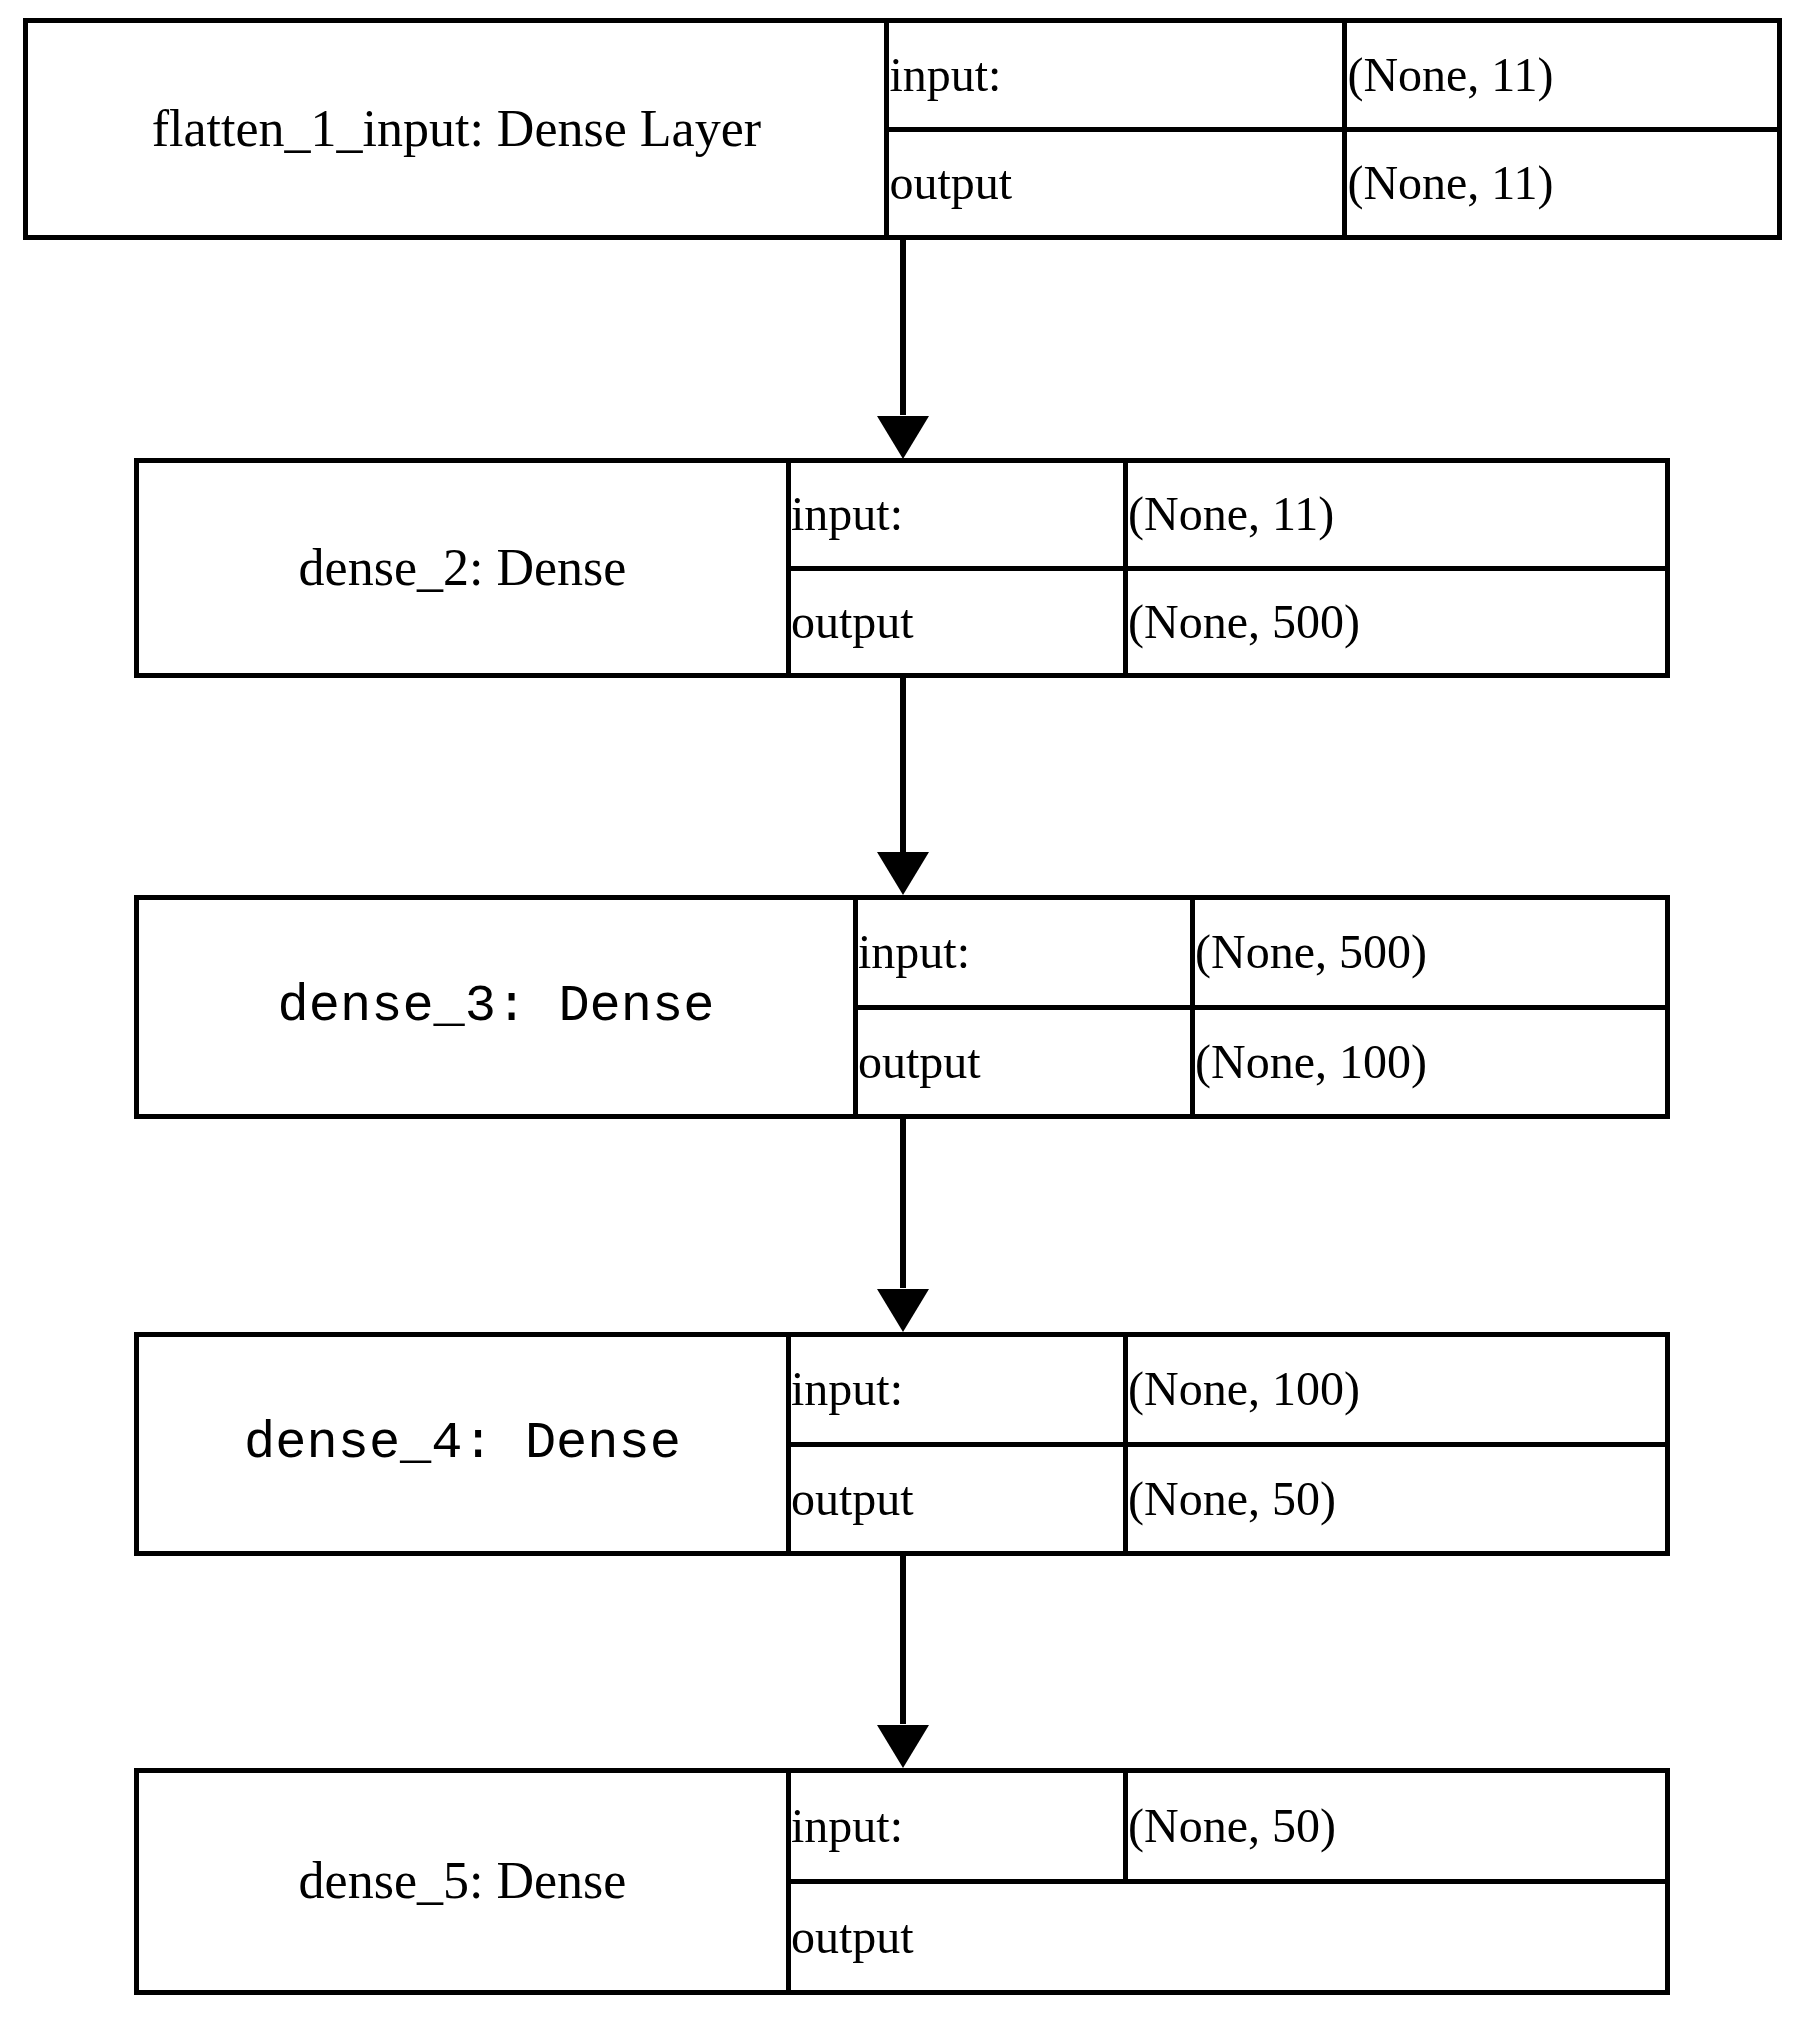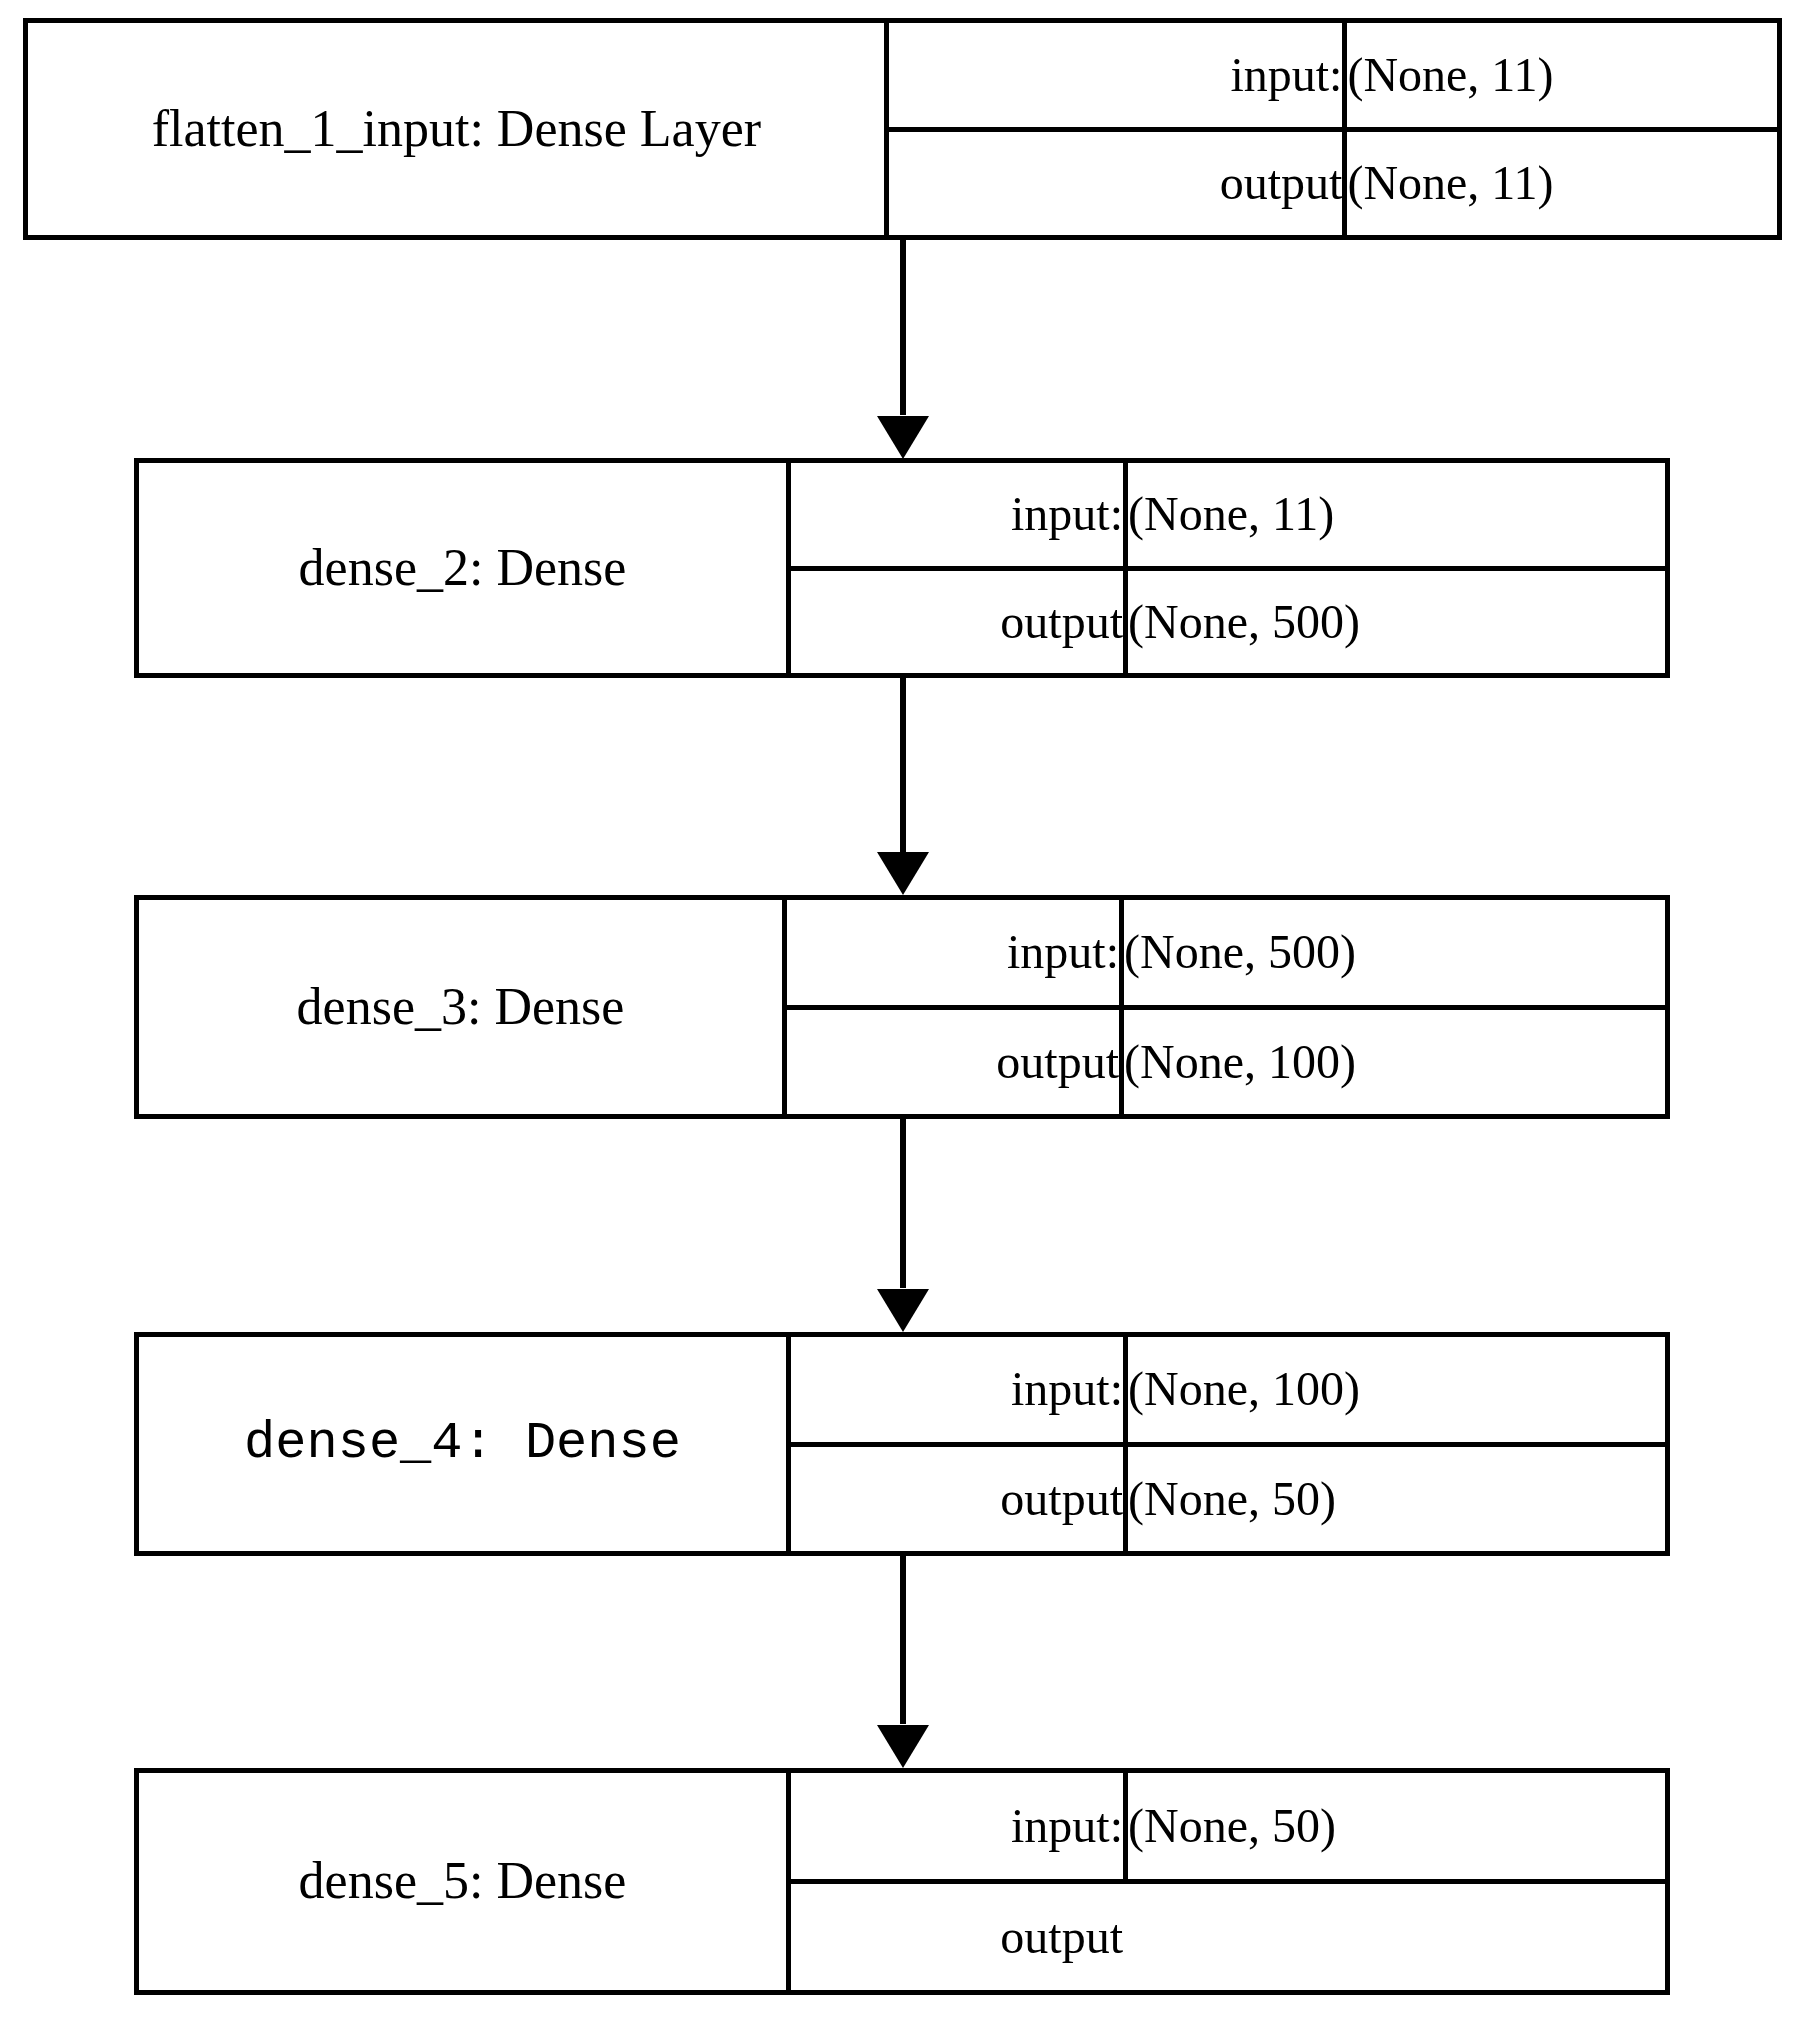--- a/index.html
+++ b/index.html
@@ -51,21 +51,21 @@
     flex: 1 1 0;
     align-items: stretch;
   }
   .node-row.row-top {
     border-bottom: 5.8px solid #000000;
   }
   .node-key-cell {
     box-sizing: border-box;
     display: flex;
     align-items: center;
-    justify-content: flex-end;
+    justify-content: flex-start;
     text-align: center;
     border-radius: 12px;
   }
   .node-val-cell {
     box-sizing: border-box;
     border-left: 5.8px solid #000000;
     display: flex;
     align-items: center;
     text-align: center;
     flex: 1 1 auto;
@@ -163,21 +163,21 @@
       </div>
     </div>
   </div>
 
   <div class="arrow" style="left:877px; top:678px; width:52px; height:217px;">
     <div class="arrow-shaft" style="height:174px;"></div>
     <div class="arrow-head"></div>
   </div>
 
   <div class="node" style="left:134px; top:895px; width:1536px; height:224px;">
-    <div class="node-name-cell" style="width:643px;">
+    <div class="node-name-cell" style="width:714px;font-family:Liberation Mono, monospace;">
       <span class="label-text">dense_3: Dense</span>
     </div>
     <div class="node-table">
       <div class="node-row row-top">
         <div class="node-key-cell" style="width:332px;">
           <span class="cell-text">input:</span>
         </div>
         <div class="node-val-cell">
           <span class="cell-text">(None, 500)</span>
         </div>

